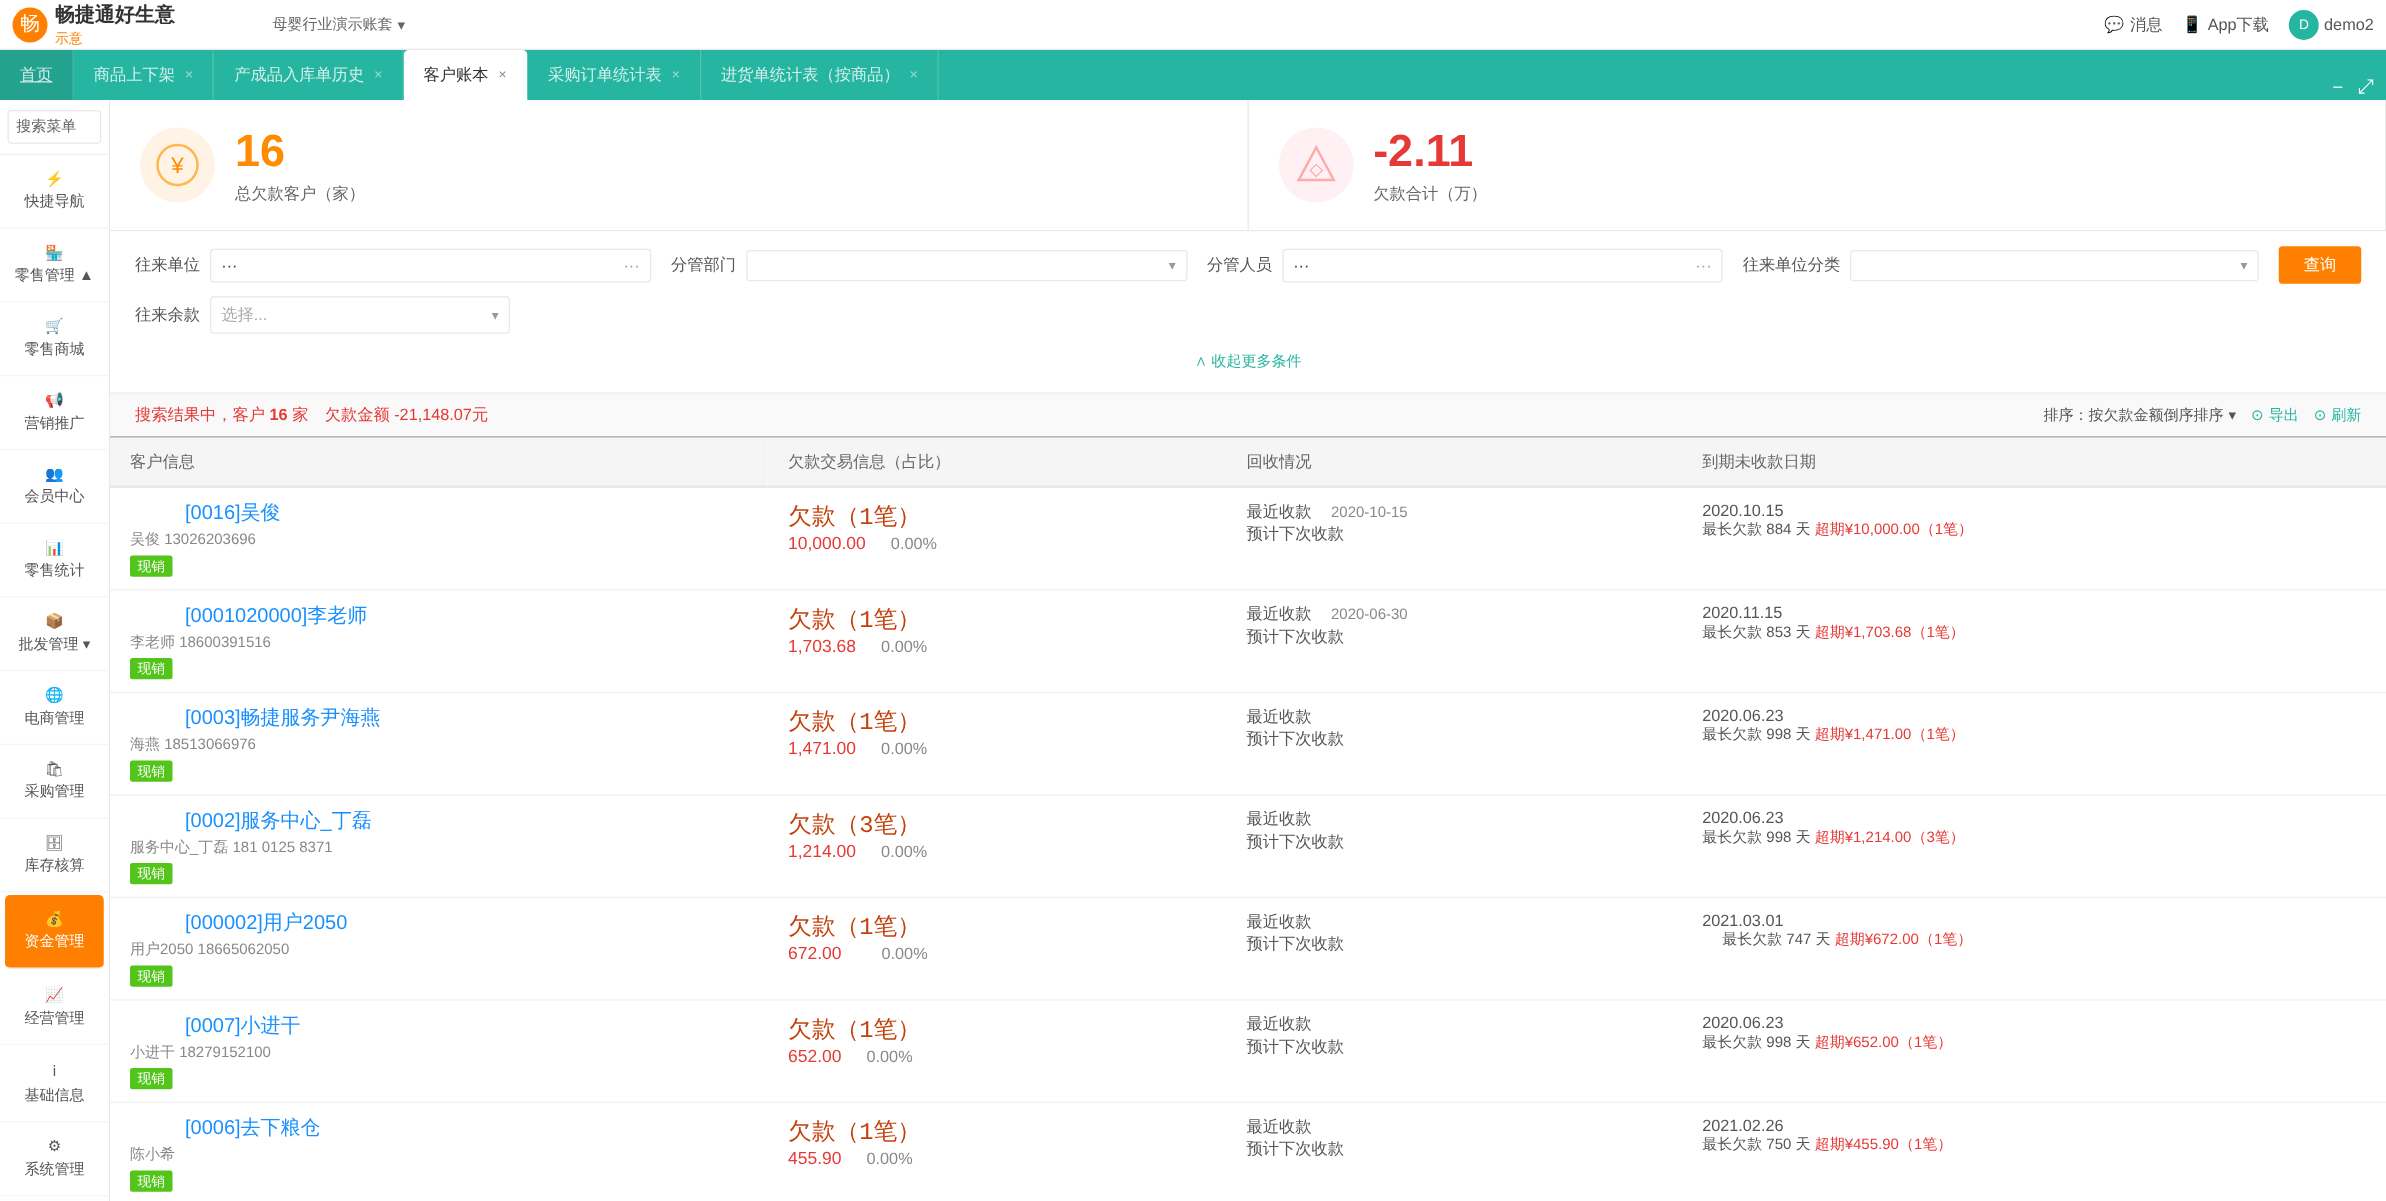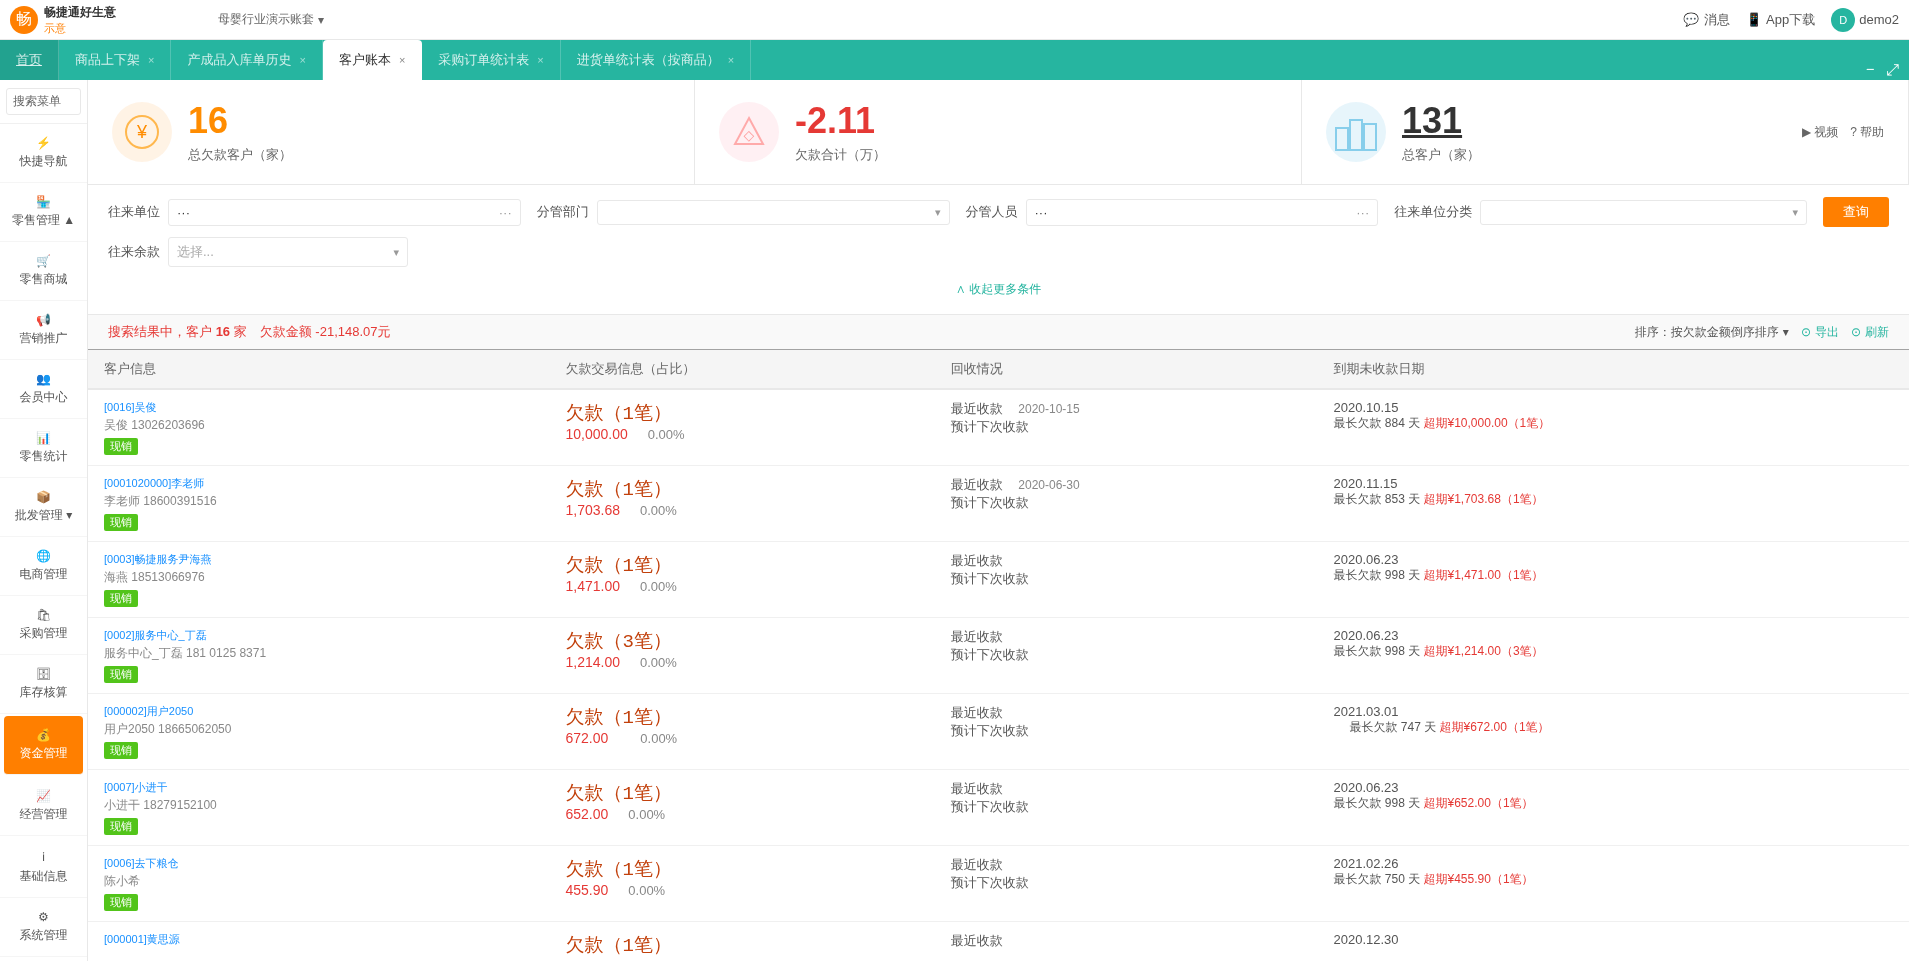--- a/index.html
+++ b/index.html
@@ -71,21 +71,21 @@
     .result-sort { display: flex; align-items: center; gap: 4px; cursor: pointer; }
     .result-action-btn { display: flex; align-items: center; gap: 4px; cursor: pointer; color: #26b5a0; }
 
     
     .table-area { flex: 1; overflow-y: auto; background: #fff; }
     .data-table { width: 100%; border-collapse: collapse; }
     .data-table thead tr { background: #f5f5f5; border-bottom: 2px solid #e8e8e8; }
     .data-table th { padding: 10px 16px; text-align: left; font-size: 13px; color: #666; font-weight: 500; }
     .data-table tbody tr { border-bottom: 1px solid #f0f0f0; }
     .data-table td { padding: 10px 16px; vertical-align: top; }
-    .customer-name { color: #1890ff; font-size: 11px; cursor: pointer; }
+    .customer-name { color: #1890ff; font-size: 16px; cursor: pointer; margin-left: 44px; }
     .customer-sub { font-size: 12px; color: #888; margin-top: 2px; }
     .tag { display: inline-block; background: #52c41a; color: white; font-size: 11px; padding: 1px 6px; border-radius: 2px; margin-top: 4px; }
     .owe-amount { color: #e53935; font-size: 14px; font-weight: 500; }
     .owe-count { color: #c2410c; font-size: 19px; font-family: Liberation Mono, monospace; }
     .owe-percent { color: #888; font-size: 13px; margin-left: 8px; }
     .collection-info { font-size: 13px; color: #555; }
     .collection-date { color: #888; font-size: 12px; }
     .overdue-info { font-size: 13px; color: #555; }
     .overdue-link { color: #e53935; font-size: 12px; cursor: pointer; }
 
@@ -97,21 +97,21 @@
 </head>
 <body>
 
 <div class="app-wrapper">
 
   <div class="top-bar">
     <div class="top-bar-left">
       <div class="logo-area">
         <div class="logo-icon">畅</div>
         <div>
-          <div style="font-size:12px;font-weight:bold;color:#333;">畅捷通好生意</div>
+          <div style="font-size:16px;font-weight:bold;color:#333;">畅捷通好生意</div>
           <div style="font-size:11px;color:#ff7f00;">示意</div>
         </div>
       </div>
       <div class="industry-select">
         <span>母婴行业演示账套</span>
         <span>▾</span>
       </div>
     </div>
     <div class="top-bar-right">
       <div class="top-bar-btn">
@@ -246,43 +246,20 @@
         <div class="stat-card">
           <div class="stat-icon pink">
             <svg width="36" height="36" viewBox="0 0 36 36">
                 <polygon points="18,4 32,30 4,30" fill="none" stroke="#ffaaaa" stroke-width="2"></polygon>
                 <text x="18" y="26" text-anchor="middle" font-size="14" fill="#ff9999">◇</text>
               </svg>
           </div>
           <div class="stat-info">
             <div class="stat-value red">-2.11</div>
             <div class="stat-label">欠款合计（万）</div>
-          </div>
-        </div>
-        <div class="stat-card">
-          <div class="stat-icon blue">
-            <svg width="48" height="48" viewBox="0 0 48 48">
-              <rect x="4" y="20" width="12" height="22" fill="none" stroke="#87ceeb" stroke-width="2"></rect>
-              <rect x="18" y="12" width="12" height="30" fill="none" stroke="#87ceeb" stroke-width="2"></rect>
-              <rect x="32" y="16" width="12" height="26" fill="none" stroke="#87ceeb" stroke-width="2"></rect>
-            </svg>
-          </div>
-          <div class="stat-info">
-            <div class="stat-value dark">131</div>
-            <div class="stat-label">总客户（家）</div>
-          </div>
-          <div class="stat-actions">
-            <span style="display:flex;align-items:center;gap:3px;cursor:pointer;color:#666;">
-              <span>▶</span>
-              <span>视频</span>
-            </span>
-            <span style="display:flex;align-items:center;gap:3px;cursor:pointer;color:#666;">
-              <span>?</span>
-              <span>帮助</span>
-            </span>
           </div>
         </div>
       </div>
 
       <div class="filter-area">
         <div class="filter-row">
           <div class="filter-item">
             <span class="filter-label">往来单位</span>
             <div class="filter-input dots">
               <span>···</span>

